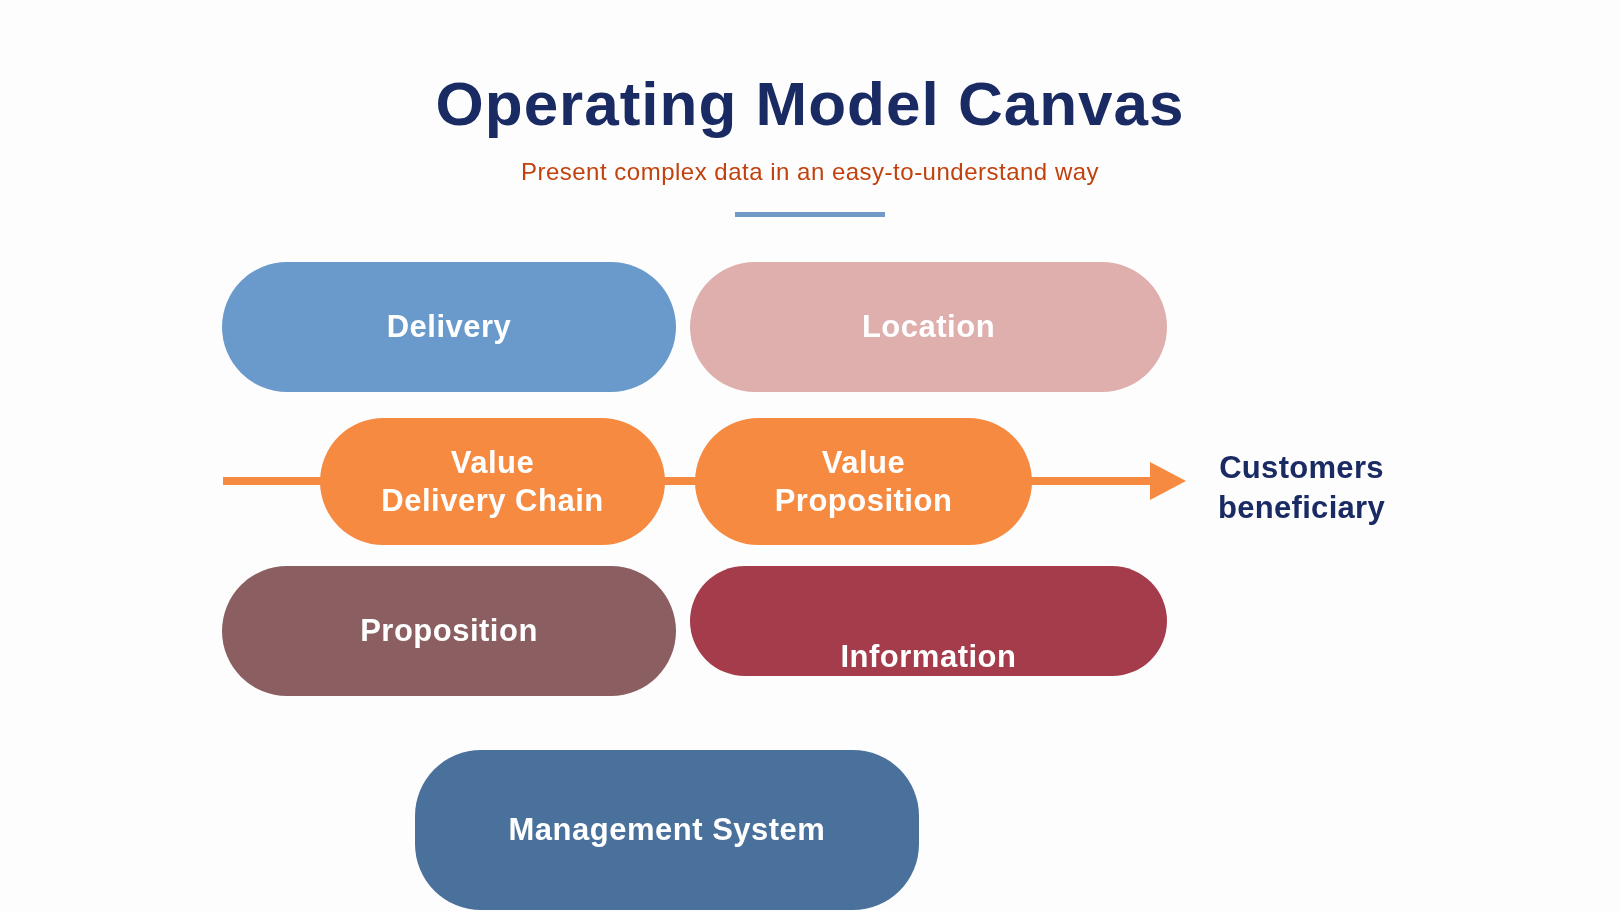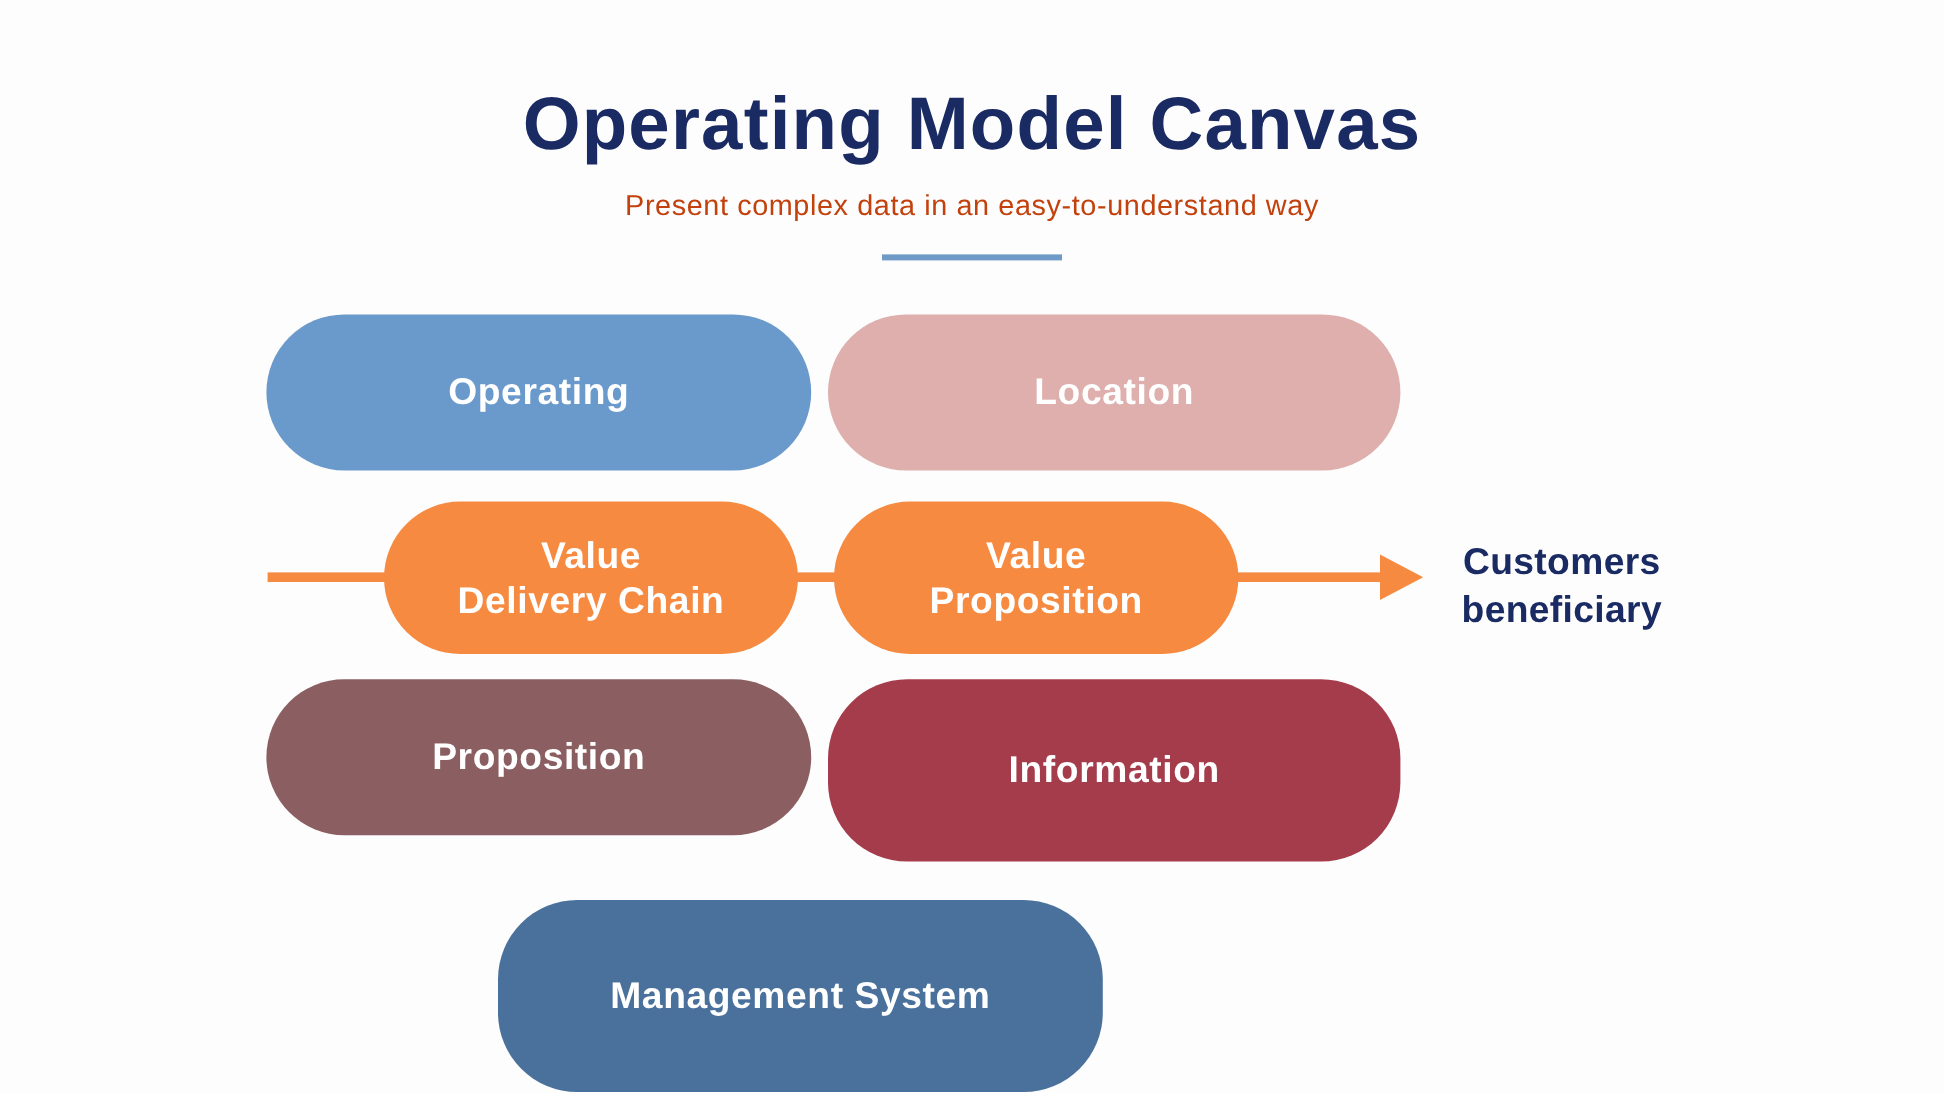--- a/index.html
+++ b/index.html
@@ -58,21 +58,21 @@
     font-weight: bold;
     letter-spacing: 0.5px;
     text-align: center;
     line-height: 38px;
   }
   .pill-suppliers        { left: 222px; top: 262px; width: 454px; height: 130px; }
   .pill-location         { left: 690px; top: 262px; width: 477px; height: 130px; }
   .pill-value-delivery   { left: 320px; top: 418px; width: 345px; height: 127px; }
   .pill-value-prop       { left: 695px; top: 418px; width: 337px; height: 127px; }
   .pill-organization     { left: 222px; top: 566px; width: 454px; height: 130px; }
-  .pill-information      { left: 690px; top: 566px; width: 477px; height: 152px; }
+  .pill-information      { left: 690px; top: 566px; width: 477px; height: 110px; justify-content: flex-end; }
   .pill-management       { left: 415px; top: 750px; width: 504px; height: 160px; }
 
   .flow-line {
     position: absolute;
     z-index: 1;
     left: 223px;
     top: 477px;
     width: 932px;
     height: 8px;
   }
@@ -111,21 +111,21 @@
 
   <div class="page-subtitle" style="color: #c2410c;">Present complex data in an easy-to-understand way</div>
 
   <div class="title-underline" style="background: rgb(111, 154, 200);"></div>
 
   <div class="flow-line" style="background: rgb(246, 138, 64);"></div>
 
   <div class="arrow-head" style="border-left-color: rgb(246, 138, 64);"></div>
 
   <div class="pill pill-suppliers" style="background: rgb(106, 154, 203);">
-    <span>Operating</span>
+    <span>Delivery</span>
   </div>
 
   <div class="pill pill-location" style="background: rgb(222, 175, 172);">
     <span>Location</span>
   </div>
 
   <div class="pill pill-value-delivery" style="background: rgb(246, 138, 64);">
     <span>Value</span>
     <span>Delivery Chain</span>
   </div>

